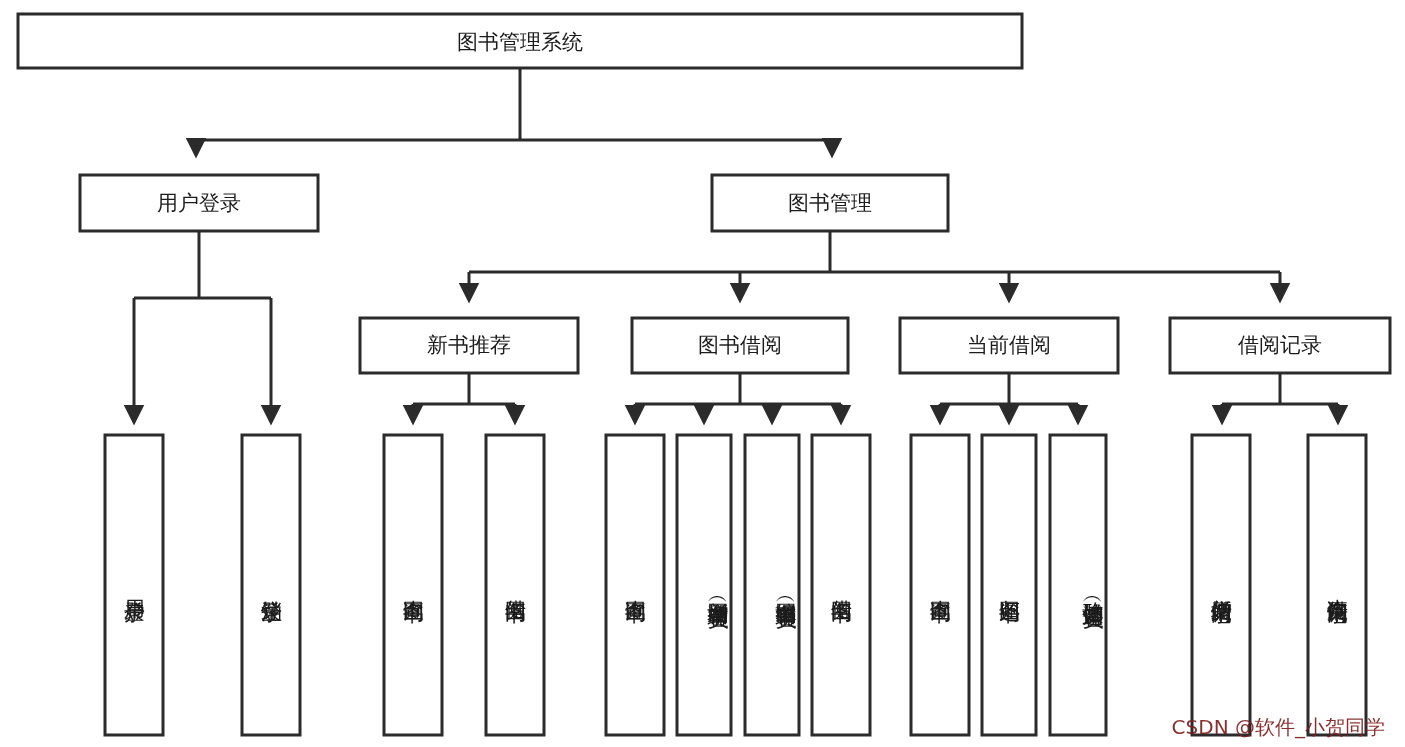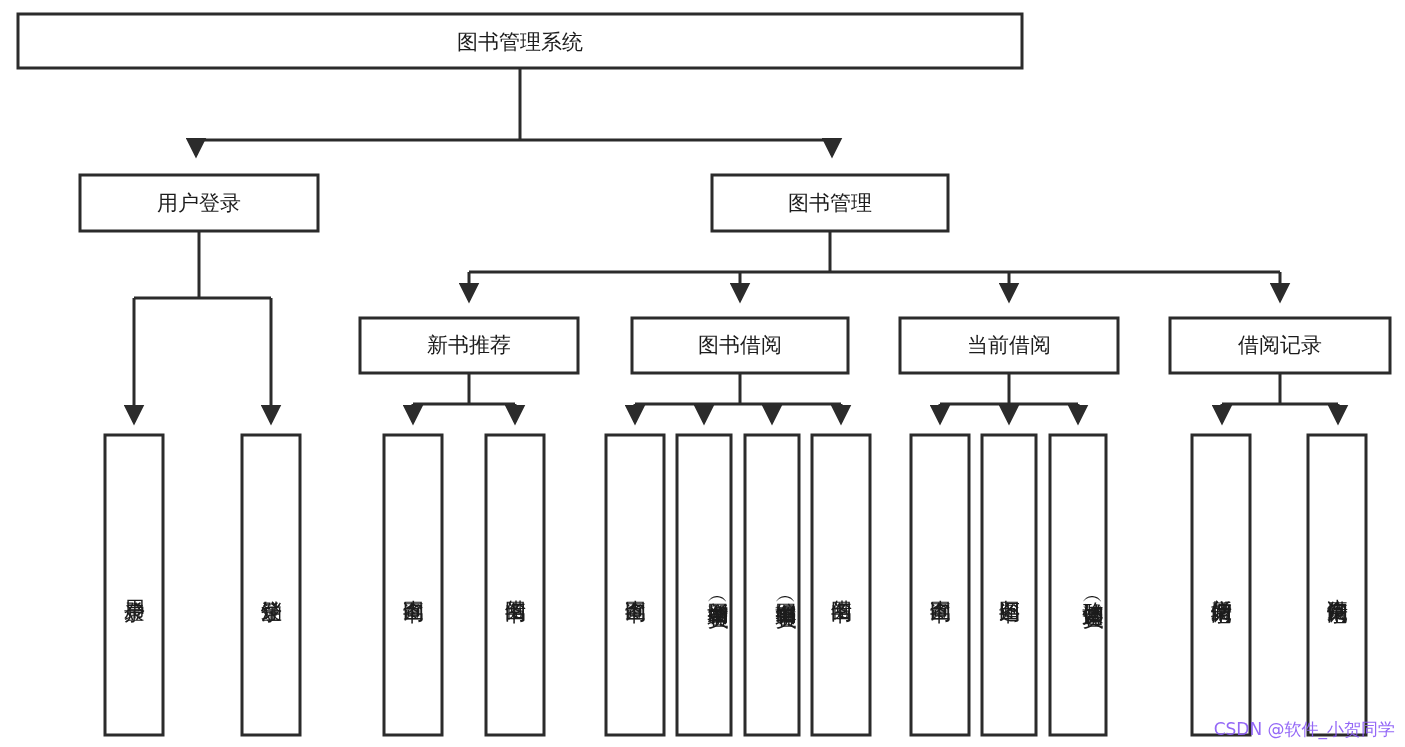--- a/index.html
+++ b/index.html
@@ -55,25 +55,25 @@
     color: #1c1c1c;
     letter-spacing: 1px;
     display: flex;
     align-items: center;
     justify-content: center;
     white-space: nowrap;
     pointer-events: none;
   }
   #watermark {
     position: absolute;
-    right: 10px;
+    right: 20px;
     bottom: 6px;
     font-family: "DejaVu Sans", "Liberation Sans", sans-serif;
-    font-size: 17px;
-    color: #8b5cf6;
+    font-size: 20px;
+    color: #7f1d1d;
     opacity: 0.92;
     white-space: nowrap;
     pointer-events: none;
   }
 </style>
 </head>
 <body>
 
 <div id="canvas-wrap">
 

